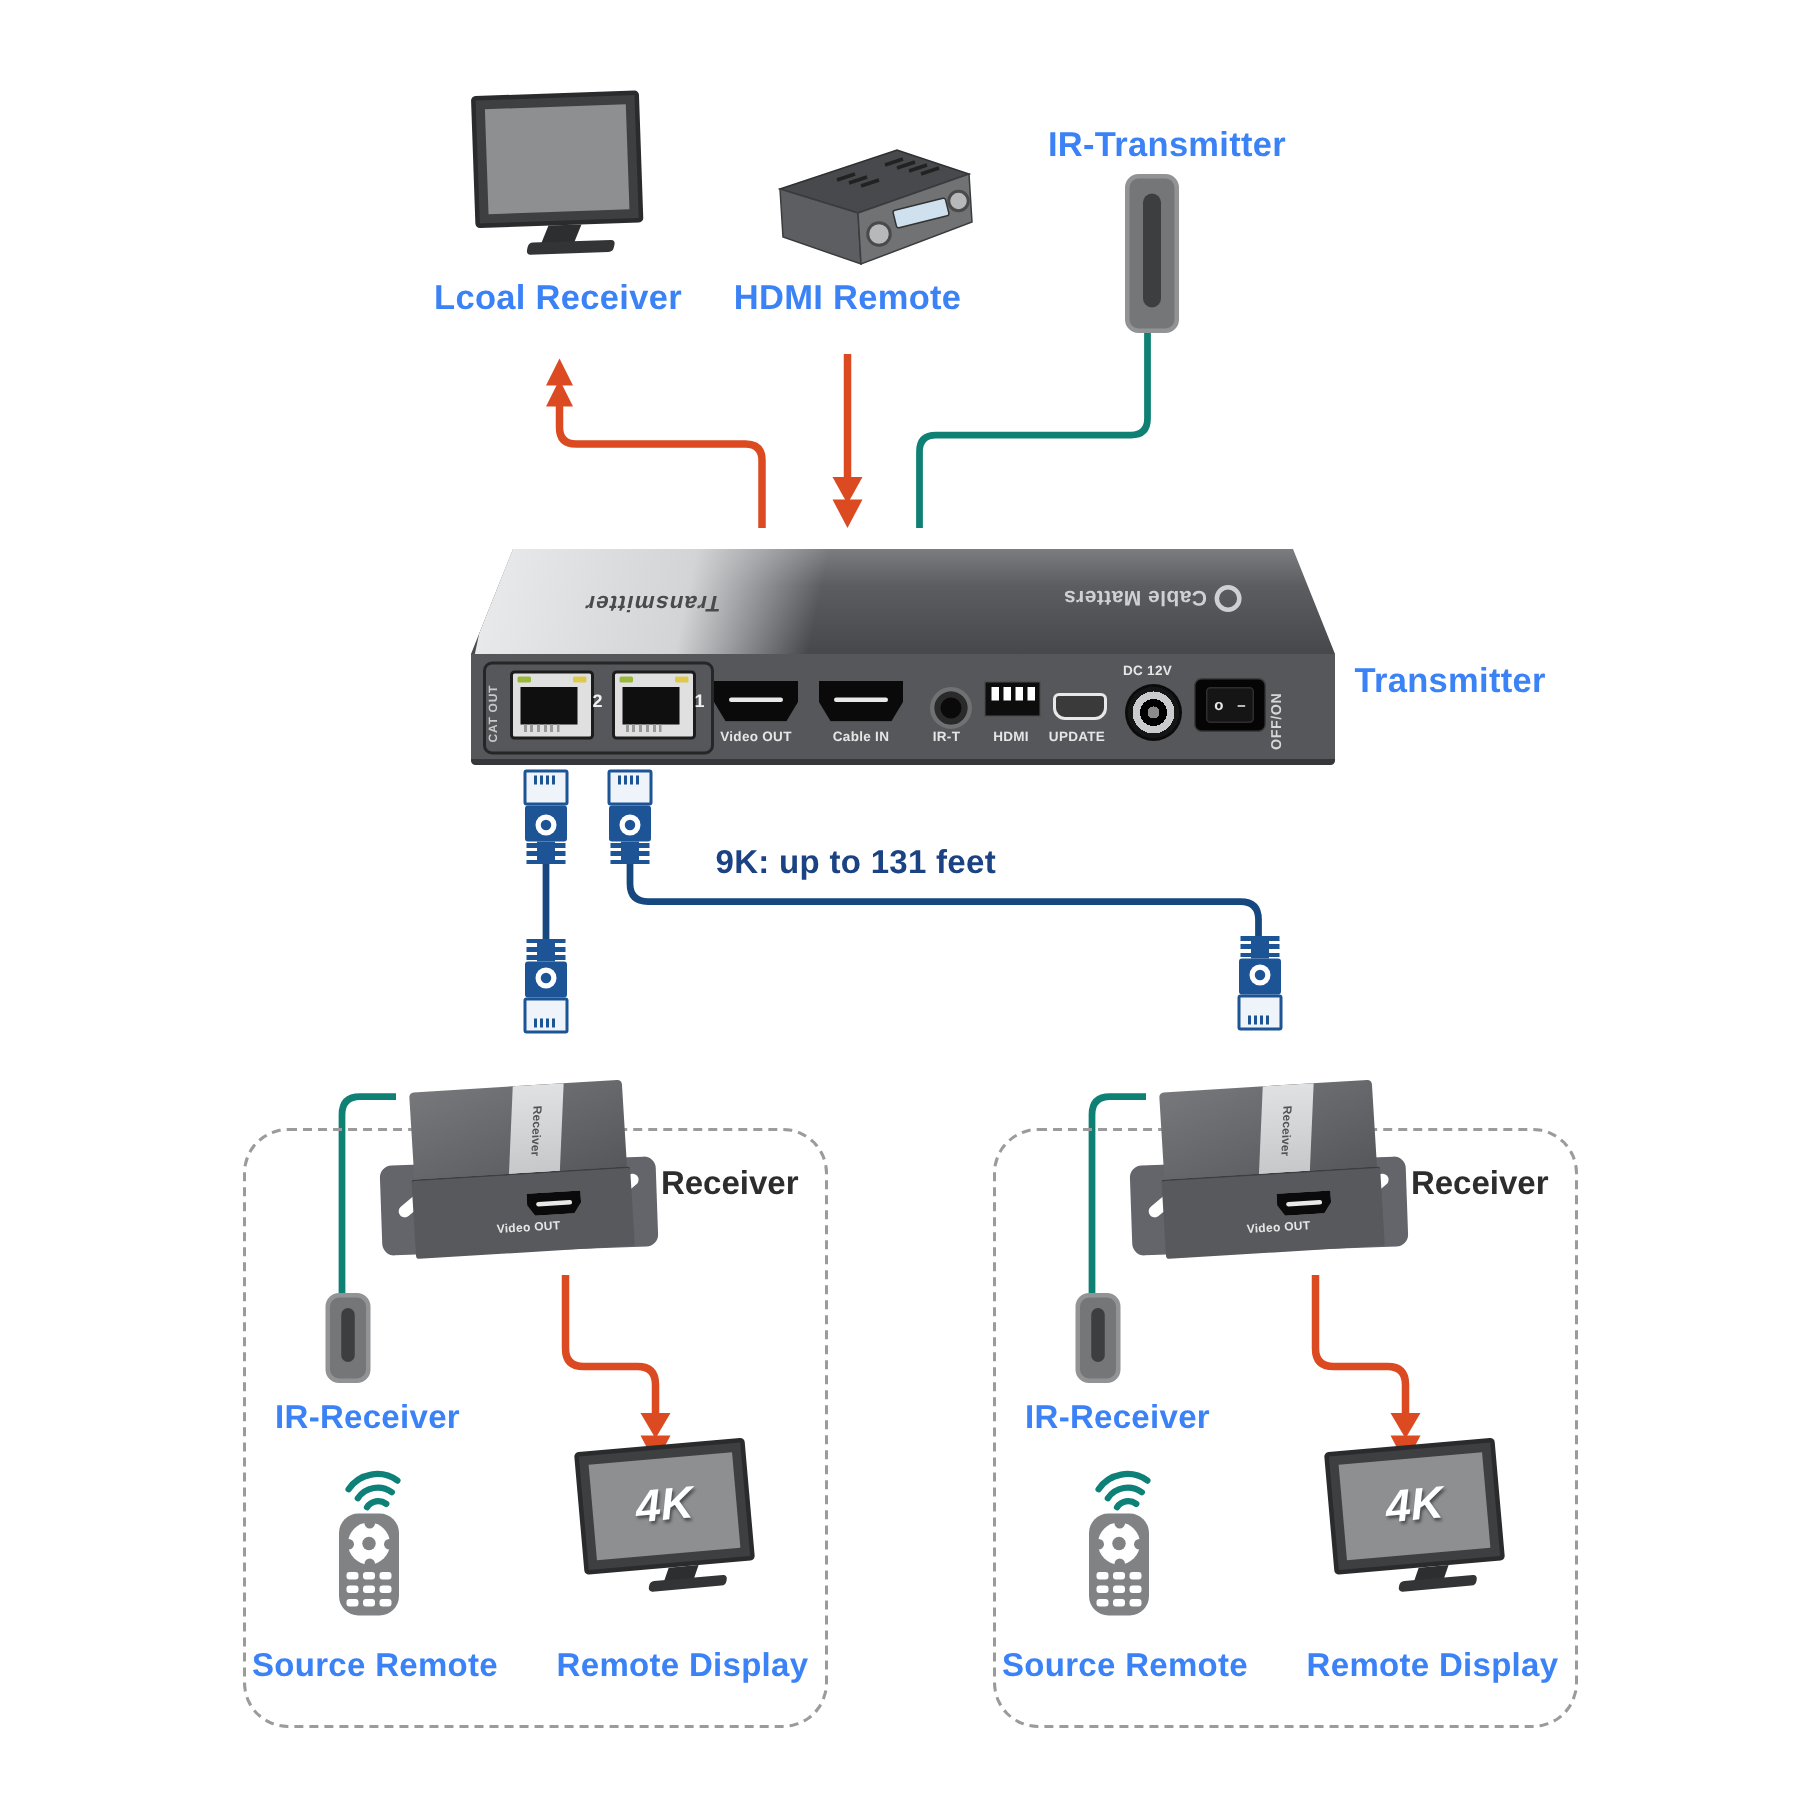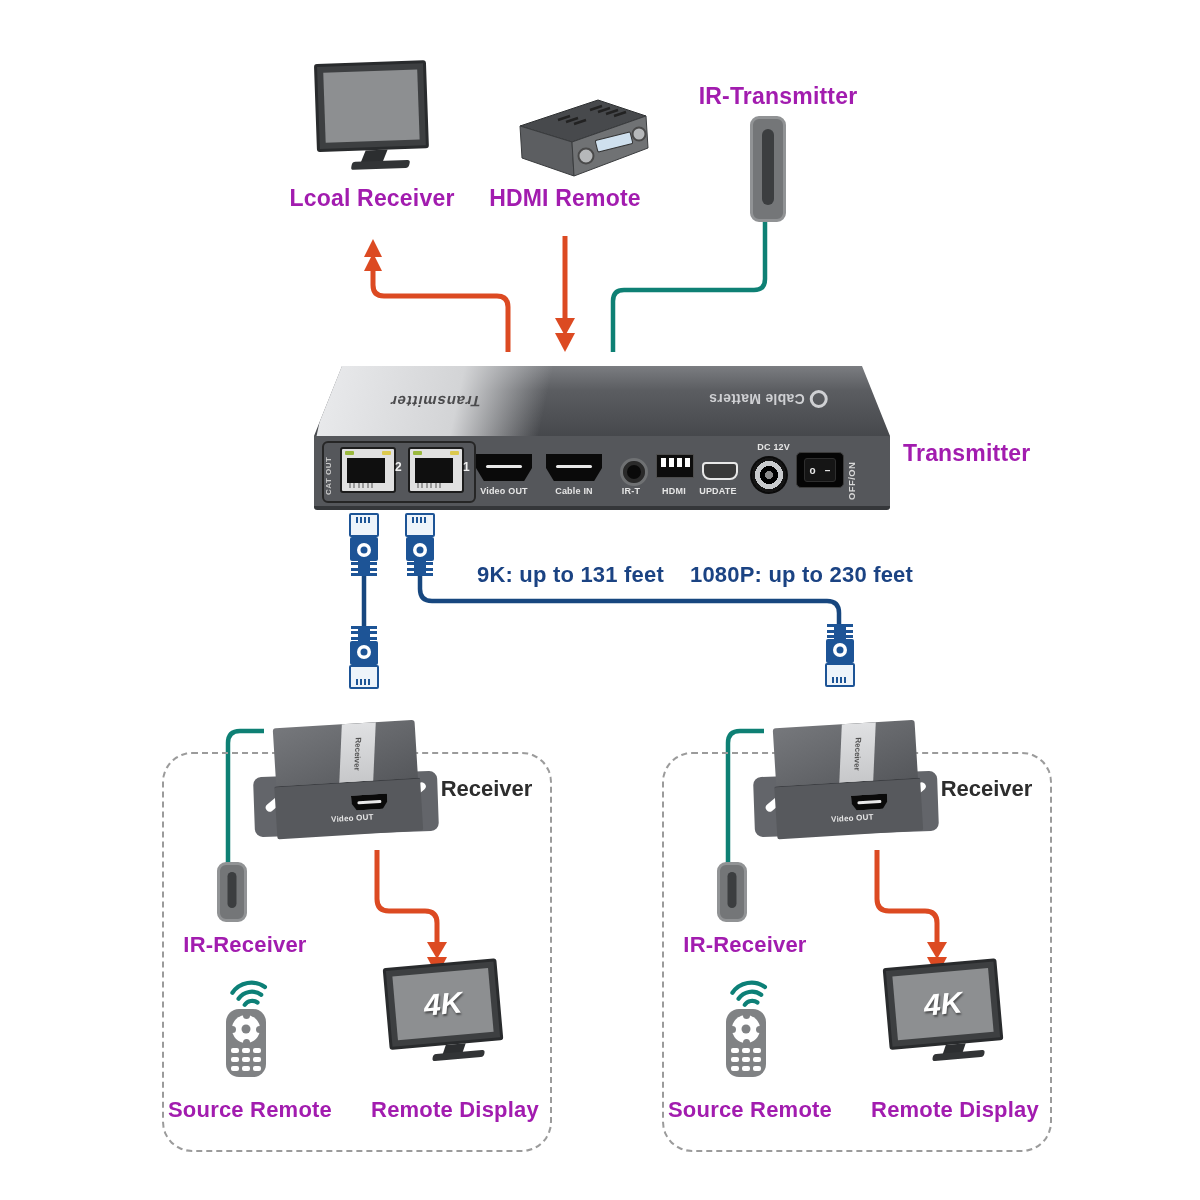--- a/index.html
+++ b/index.html
@@ -1,21 +1,21 @@
 <!DOCTYPE html>
 <html><head>
 <meta charset="utf-8">
 <style>
   html,body{margin:0;padding:0;background:#fff;}
   .canvas{position:relative;width:1200px;height:1200px;background:#fff;overflow:hidden;
           font-family:"Liberation Sans",sans-serif;}
   svg{position:absolute;left:0;top:0;}
 
   
-  .lbl{position:absolute;font:700 23px "Liberation Sans",sans-serif;color:#a21caf;
+  .lbl{position:absolute;font:700 23px "Liberation Sans",sans-serif;color:#3b82f6;
        text-align:center;letter-spacing:.2px;}
   .lbl22{font-size:22px;}
   .navy{position:absolute;font:700 22px "Liberation Sans",sans-serif;color:#1b4383;
         white-space:nowrap;letter-spacing:.2px;}
   .plabel{position:absolute;font:700 9px "Liberation Sans",sans-serif;color:#e6e6e6;
           text-align:center;letter-spacing:.2px;}
   .vtext{writing-mode:vertical-rl;transform:rotate(180deg);}
 
   
   .tv{position:absolute;}
@@ -215,21 +215,21 @@
       <div class="plabel" style="left:298px;top:50px;width:38px;">IR-T</div>
       <div class="dip" style="left:342px;top:18px;">
         <i style="left:4px;"></i>
           <i style="left:12px;"></i>
           <i style="left:20px;"></i>
           <i style="left:28px;"></i>
       </div>
       <div class="plabel" style="left:334px;top:50px;width:52px;">HDMI</div>
       <div class="usb" style="left:388px;top:26px;"></div>
       <div class="plabel" style="left:376px;top:50px;width:56px;">UPDATE</div>
-      <div class="plabel" style="left:426px;top:6px;width:50px;text-align:right;">DC 12V</div>
+      <div class="plabel" style="left:426px;top:6px;width:50px;">DC 12V</div>
       <div class="dcjack" style="left:436px;top:20px;"></div>
       <div class="rocker" style="left:482px;top:16px;">
         <div class="rk">
           <span>o</span>
           <span>–</span>
         </div>
       </div>
       <div class="vtext" style="position:absolute;left:532px;top:6px;height:58px;font:700 9.5px 'Liberation Sans',sans-serif;color:#d8d8d8;letter-spacing:.4px;">OFF/ON</div>
     </div>
   </div>
@@ -266,21 +266,20 @@
     <div class="ridges"></div>
       <div class="body">
         <div class="latch">
           <i></i>
         </div>
       </div>
       <div class="cap"></div>
   </div>
 
   <div class="navy" style="left:477px;top:562px;">9K: up to 131 feet</div>
-  <div class="navy" style="left:690px;top:562px;">1080P: up to 230 feet</div>
 
   <div class="rxgroup" style="left:160px;">
     <svg width="400" height="440" viewBox="0 0 400 440">
       <path d="M104,11 H80 Q68,11 68,23 V142" fill="none" stroke="#0e8074" stroke-width="4.5"></path>
       <path d="M217,130 V179 Q217,191 229,191 H265 Q277,191 277,203 V223" fill="none" stroke="#dc4a22" stroke-width="5"></path>
       <polygon points="267,222 287,222 277,239" fill="#dc4a22"></polygon>
       <polygon points="267,237 287,237 277,256" fill="#dc4a22"></polygon>
     </svg>
     <div class="rx-dash"></div>
     <div class="rx-title" style="left:254px;top:56px;width:145px;">Receiver</div>

